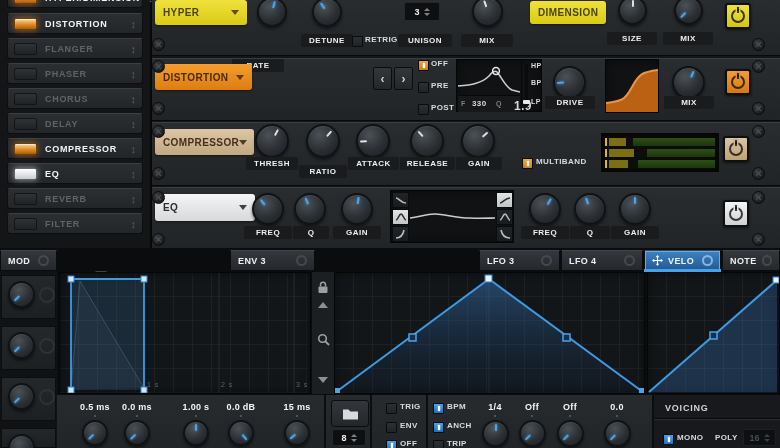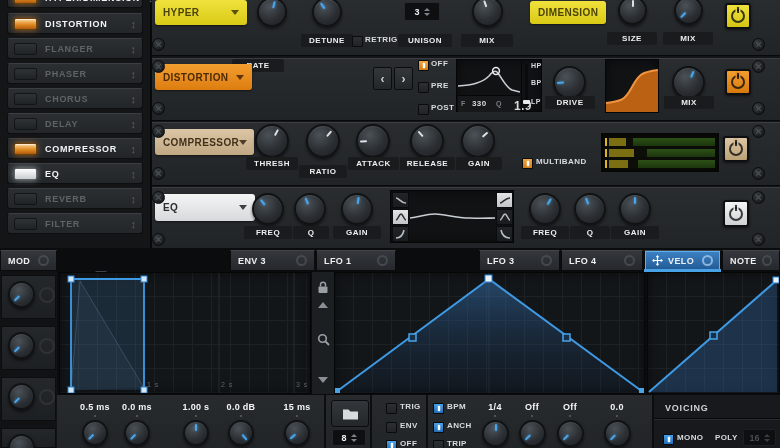--- a/index.html
+++ b/index.html
@@ -380,24 +380,20 @@
   <div class="screw" style="left:752px;top:233px;"></div>
 
   <div class="abs" style="left:0;top:248px;width:780px;height:200px;background:#0b0c0d;"></div>
 
   <div class="tab" style="left:0;width:57px;">
     <span>MOD</span>
       <span class="ring"></span>
   </div>
   <div class="tab" style="left:230px;width:85px;">
     <span>ENV 3</span>
-      <span class="ring"></span>
-  </div>
-  <div class="tab" style="left:316px;width:80px;">
-    <span>LFO 1</span>
       <span class="ring"></span>
   </div>
   <div class="tab" style="left:479px;width:81px;">
     <span>LFO 3</span>
       <span class="ring"></span>
   </div>
   <div class="tab" style="left:561px;width:82px;">
     <span>LFO 4</span>
       <span class="ring"></span>
   </div>

